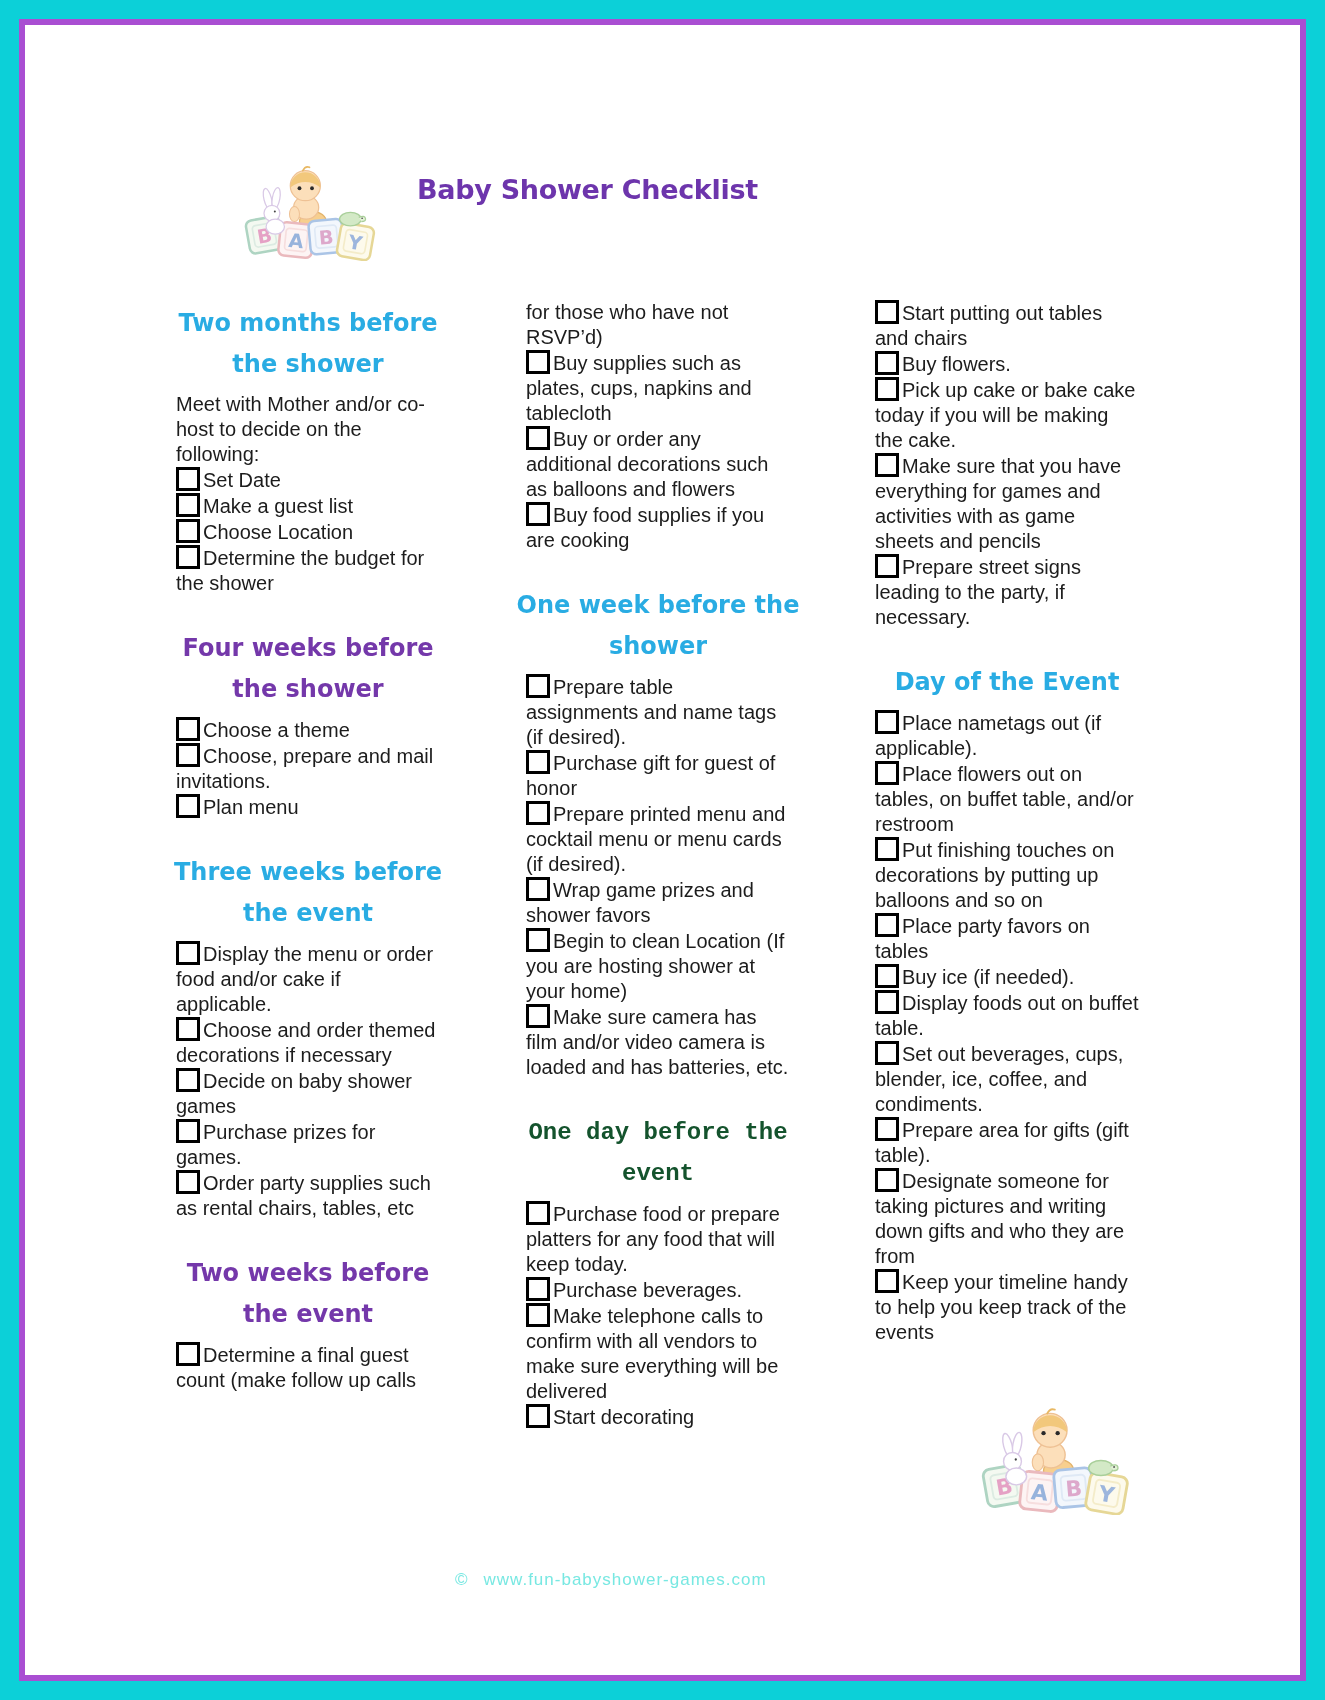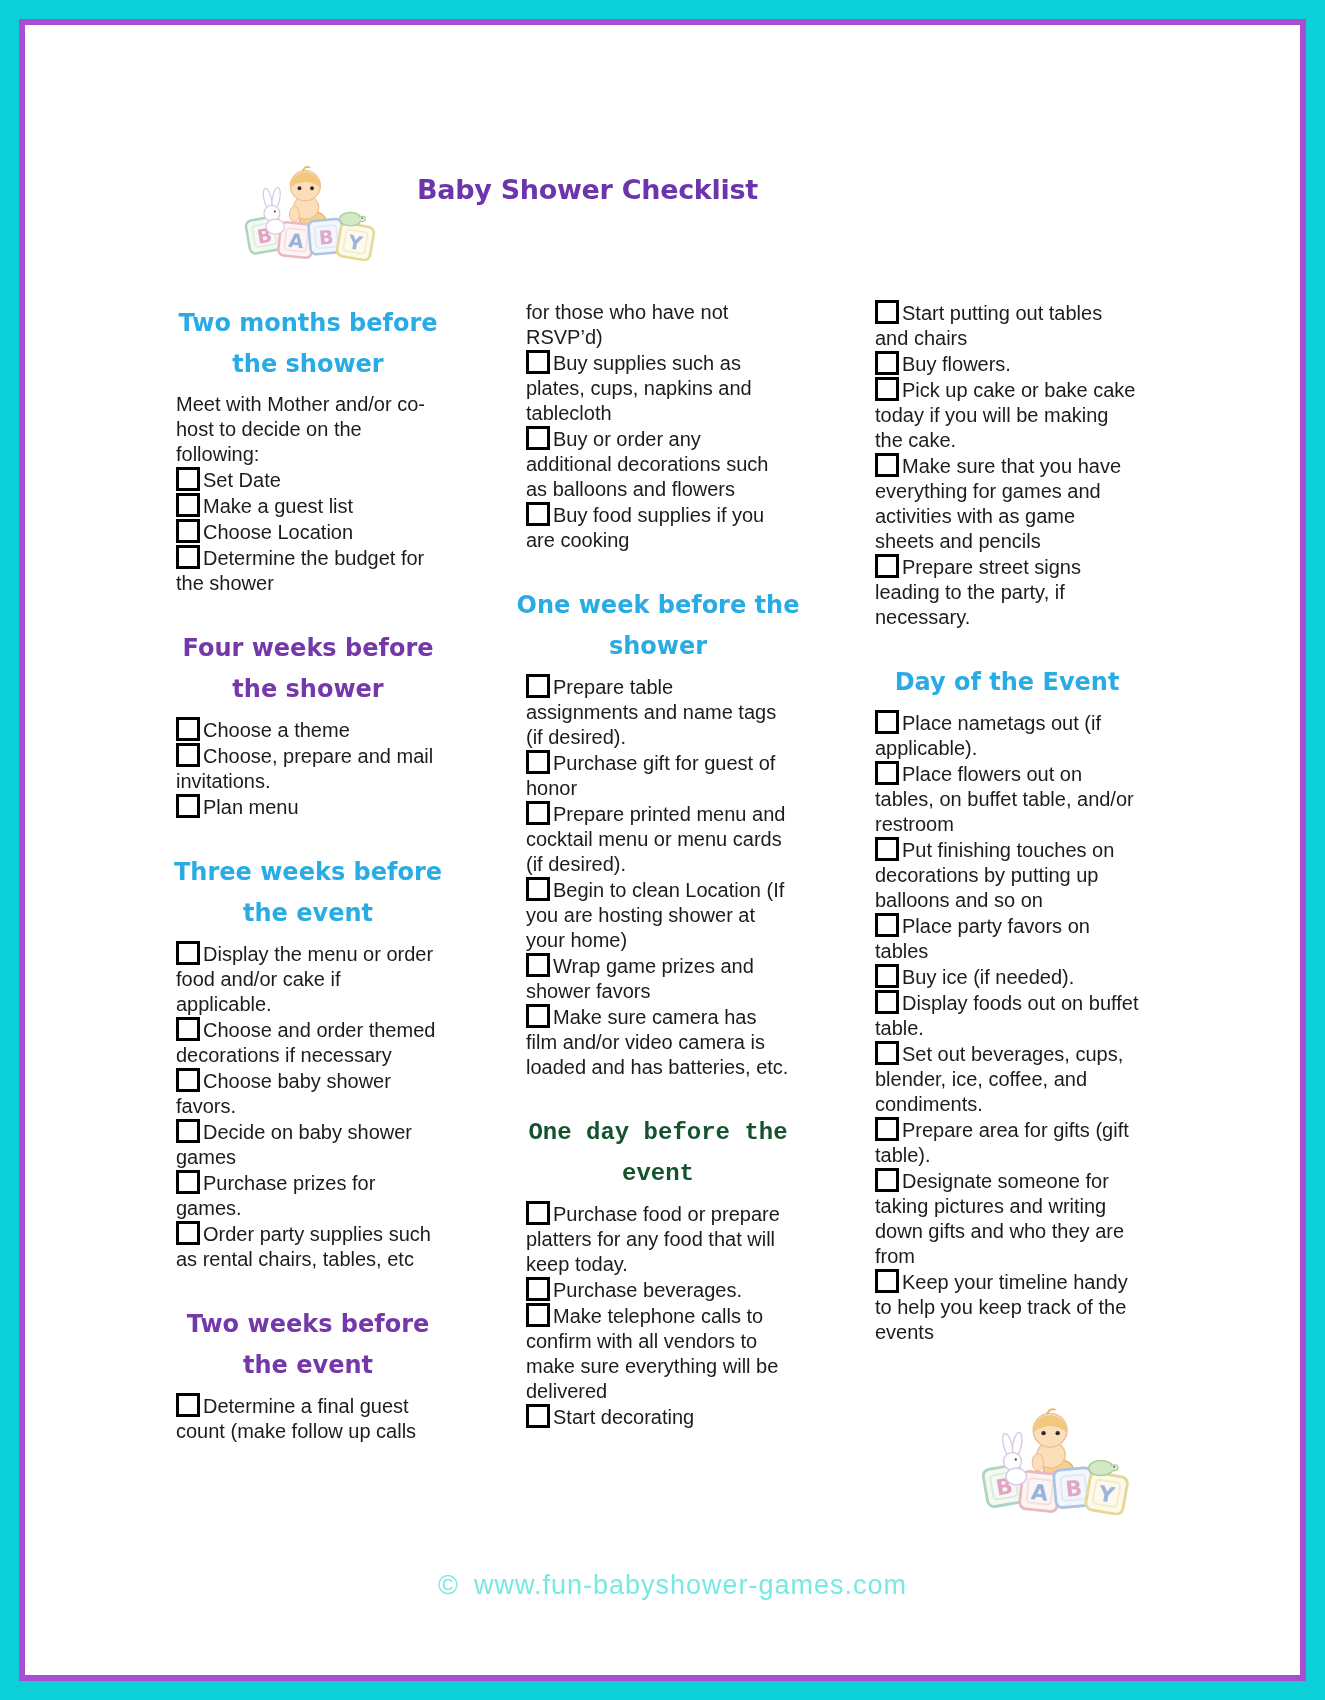--- a/index.html
+++ b/index.html
@@ -28,21 +28,21 @@
     font-family:"DejaVu Sans", sans-serif; font-size:24px; line-height:41px;
     font-weight:bold; text-align:center; margin:32px -14px 7px -14px;
   }
   .col .section-heading:first-child { margin-top:3px; }
   .body-text, .check-item { margin:0; }
   .checkbox {
     display:inline-block; width:18px; height:18px; border:3px solid #000000;
     background:#ffffff; vertical-align:-4px; margin-right:3px;
   }
   .footer {
-    position:absolute; left:438px; top:1570px; font-size:27px; letter-spacing:1px;
+    position:absolute; left:455px; top:1570px; font-size:17px; letter-spacing:1px;
     color:#78e8e2; white-space:nowrap;
   }
   .footer .copy { margin-right:15px; }
   .footer .url { color:#78e8e2; text-decoration:none; }
 </style>
 </head>
 <body>
 
 <div class="page">
   <div class="border-outer"></div>
@@ -108,38 +108,37 @@
       <p class="check-item"><span class="checkbox"></span><span>Make a guest list</span></p>
       <p class="check-item"><span class="checkbox"></span><span>Choose Location</span></p>
       <p class="check-item"><span class="checkbox"></span><span>Determine the budget for the shower</span></p>
       <h2 class="section-heading" style="color: rgb(116, 56, 170);">Four weeks before the shower</h2>
       <p class="check-item"><span class="checkbox"></span><span>Choose a theme</span></p>
       <p class="check-item"><span class="checkbox"></span><span>Choose, prepare and mail invitations.</span></p>
       <p class="check-item"><span class="checkbox"></span><span>Plan menu</span></p>
       <h2 class="section-heading" style="color: rgb(41, 172, 227);">Three weeks before the event</h2>
       <p class="check-item"><span class="checkbox"></span><span>Display the menu or order food and/or cake if applicable.</span></p>
       <p class="check-item"><span class="checkbox"></span><span>Choose and order themed decorations if necessary</span></p>
-      <p class="check-item"><span class="checkbox"></span><span>Choose baby shower favors.</span></p>
       <p class="check-item"><span class="checkbox"></span><span>Decide on baby shower games</span></p>
       <p class="check-item"><span class="checkbox"></span><span>Purchase prizes for games.</span></p>
       <p class="check-item"><span class="checkbox"></span><span>Order party supplies such as rental chairs, tables, etc</span></p>
       <h2 class="section-heading" style="color: rgb(116, 56, 170);">Two weeks before the event</h2>
       <p class="check-item"><span class="checkbox"></span><span>Determine a final guest count (make follow up calls</span></p>
     </div>
   <div class="col col-2">
       <p class="body-text">for those who have not RSVP’d)</p>
       <p class="check-item"><span class="checkbox"></span><span>Buy supplies such as plates, cups, napkins and tablecloth</span></p>
       <p class="check-item"><span class="checkbox"></span><span>Buy or order any additional decorations such as balloons and flowers</span></p>
       <p class="check-item"><span class="checkbox"></span><span>Buy food supplies if you are cooking</span></p>
       <h2 class="section-heading" style="color: rgb(41, 172, 227);">One week before the shower</h2>
       <p class="check-item"><span class="checkbox"></span><span>Prepare table assignments and name tags (if desired).</span></p>
       <p class="check-item"><span class="checkbox"></span><span>Purchase gift for guest of honor</span></p>
       <p class="check-item"><span class="checkbox"></span><span>Prepare printed menu and cocktail menu or menu cards (if desired).</span></p>
+      <p class="check-item"><span class="checkbox"></span><span>Wrap game prizes and shower favors</span></p>
       <p class="check-item"><span class="checkbox"></span><span>Begin to clean Location (If you are hosting shower at your home)</span></p>
-      <p class="check-item"><span class="checkbox"></span><span>Wrap game prizes and shower favors</span></p>
       <p class="check-item"><span class="checkbox"></span><span>Make sure camera has film and/or video camera is loaded and has batteries, etc.</span></p>
       <h2 class="section-heading" style="color: #14532d; font-family: Liberation Mono, monospace;">One day before the event</h2>
       <p class="check-item"><span class="checkbox"></span><span>Purchase food or prepare platters for any food that will keep today.</span></p>
       <p class="check-item"><span class="checkbox"></span><span>Purchase beverages.</span></p>
       <p class="check-item"><span class="checkbox"></span><span>Make telephone calls to confirm with all vendors to make sure everything will be delivered</span></p>
       <p class="check-item"><span class="checkbox"></span><span>Start decorating</span></p>
     </div>
   <div class="col col-3">
       <p class="check-item"><span class="checkbox"></span><span>Start putting out tables and chairs</span></p>
       <p class="check-item"><span class="checkbox"></span><span>Buy flowers.</span></p>

